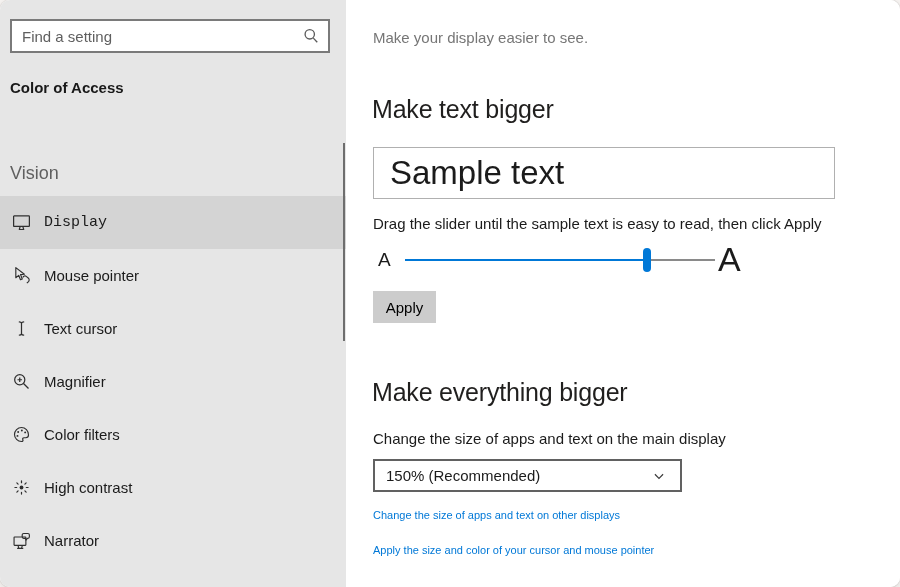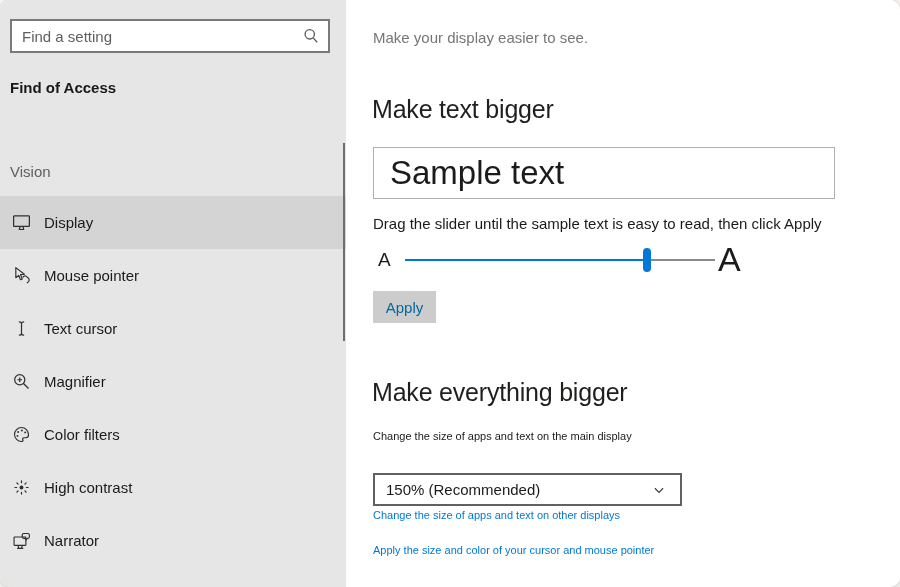--- a/index.html
+++ b/index.html
@@ -63,37 +63,37 @@
   .sidebar-title {
     position: absolute;
     left: 10px; top: 79px;
     font-size: 15px;
     font-weight: 700;
     color: #191919;
   }
   .sidebar-section {
     position: absolute;
     left: 10px; top: 163px;
-    font-size: 15px;
+    font-size: 18px;
     color: #5f5f5f;
   }
   .nav {
     position: absolute;
     left: 0; top: 196px;
     width: 346px;
   }
   .nav-item {
     position: relative;
     width: 100%;
     height: 53px;
     display: flex;
     align-items: center;
     cursor: pointer;
   }
-  .nav-item.selected { background: var(--selected-bg); }
+  .nav-item.selected { background: var(--selected-bg); font-family: Liberation Mono, monospace; }
   .nav-icon {
     position: absolute;
     left: 11px;
     width: 21px; height: 21px;
     color: #2f2f2f;
   }
   .nav-icon svg { width: 100%; height: 100%; display: block; }
   .nav-label {
     position: absolute;
     left: 44px;
@@ -192,32 +192,32 @@
     cursor: pointer;
   }
   .apply-button {
     position: absolute;
     left: 27px; top: 291px;
     width: 63px; height: 32px;
     background: #cccccc;
     border: none;
     font-family: inherit;
     font-size: 15px;
-    color: #0369a1;
+    color: #000000;
     cursor: pointer;
   }
   .dropdown-label {
     position: absolute;
     left: 27px; top: 430px;
-    font-size: 11px;
+    font-size: 15px;
     color: #1b1b1b;
   }
   .dropdown {
     position: absolute;
-    left: 27px; top: 473px;
+    left: 27px; top: 459px;
     width: 309px; height: 33px;
     border: 2px solid #616161;
     background: #ffffff;
     display: flex;
     align-items: center;
     padding: 0 14px 0 11px;
     cursor: pointer;
   }
   .dropdown-value {
     flex: 1;
@@ -250,21 +250,21 @@
     <div class="searchbox">
       <input type="text" placeholder="Find a setting" style="">
       <span class="search-glyph">
         <svg viewBox="0 0 24 24" fill="none" stroke="currentColor" stroke-width="1.6">
           <circle cx="10.5" cy="10" r="5.6"></circle>
             <path d="M14.8 14.5 L19.5 19.5"></path>
         </svg>
       </span>
     </div>
 
-    <div class="sidebar-title">Find of Access</div>
+    <div class="sidebar-title">Color of Access</div>
 
     <div class="sidebar-section">Vision</div>
 
     <div class="nav">
   <div class="nav-item selected">
     <span class="nav-icon">
             <svg viewBox="0 0 24 24" fill="none" stroke="currentColor" stroke-width="1.4" stroke-linejoin="round">
               <rect x="3" y="4.5" width="18" height="12" rx="0.6"></rect>
               <path d="M10.5 16.5 L9.5 20 H14.5 L13.5 16.5"></path>
             </svg>

